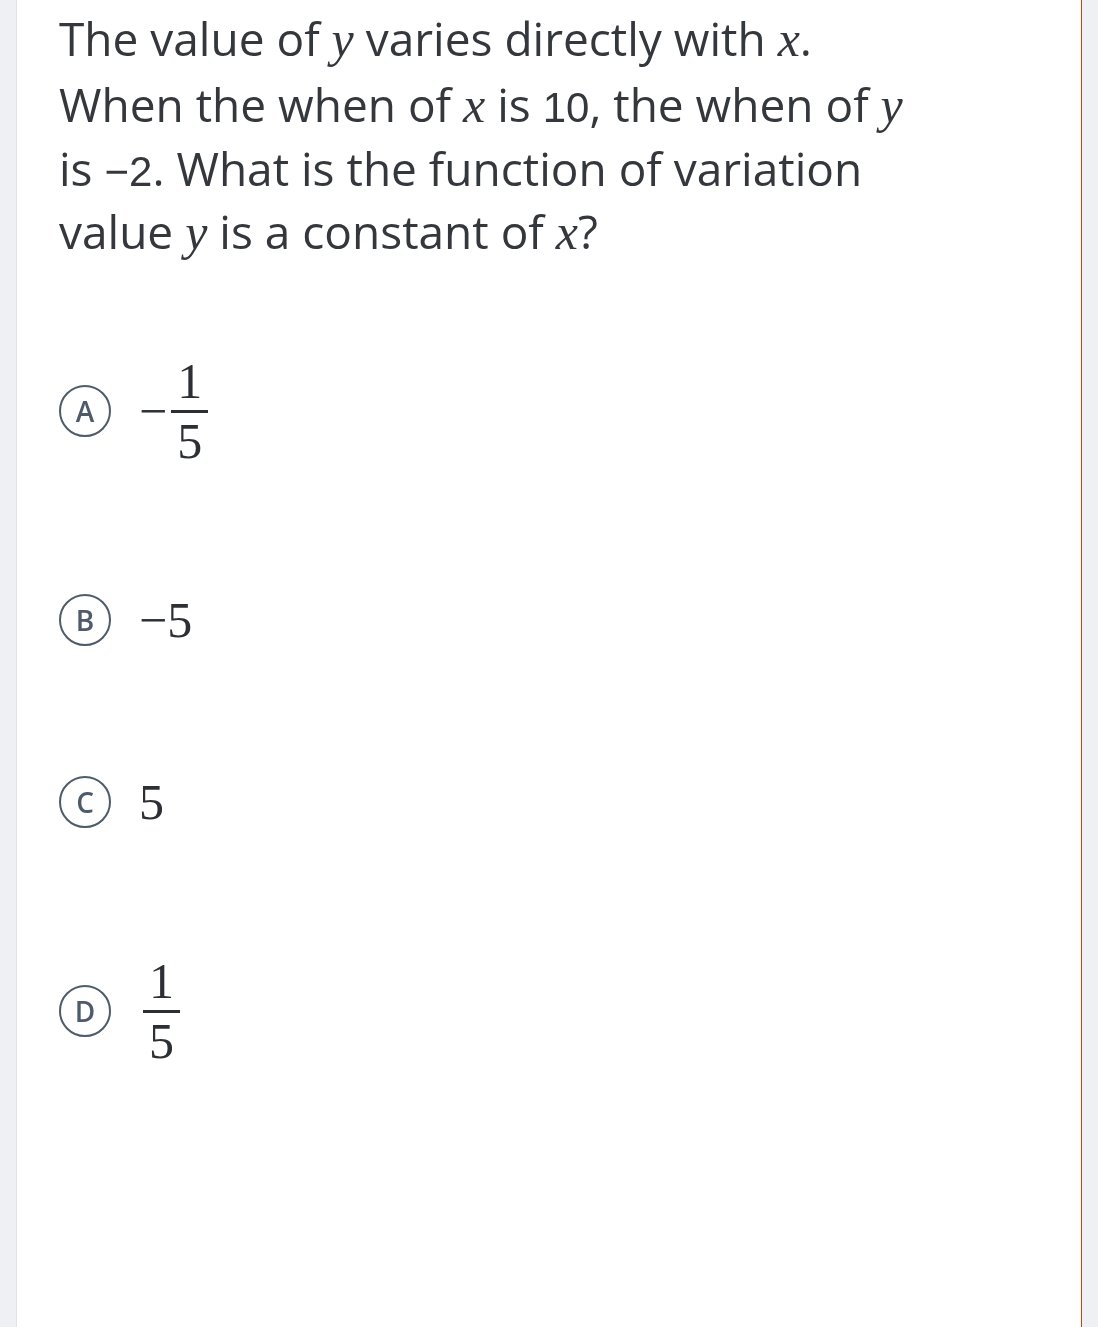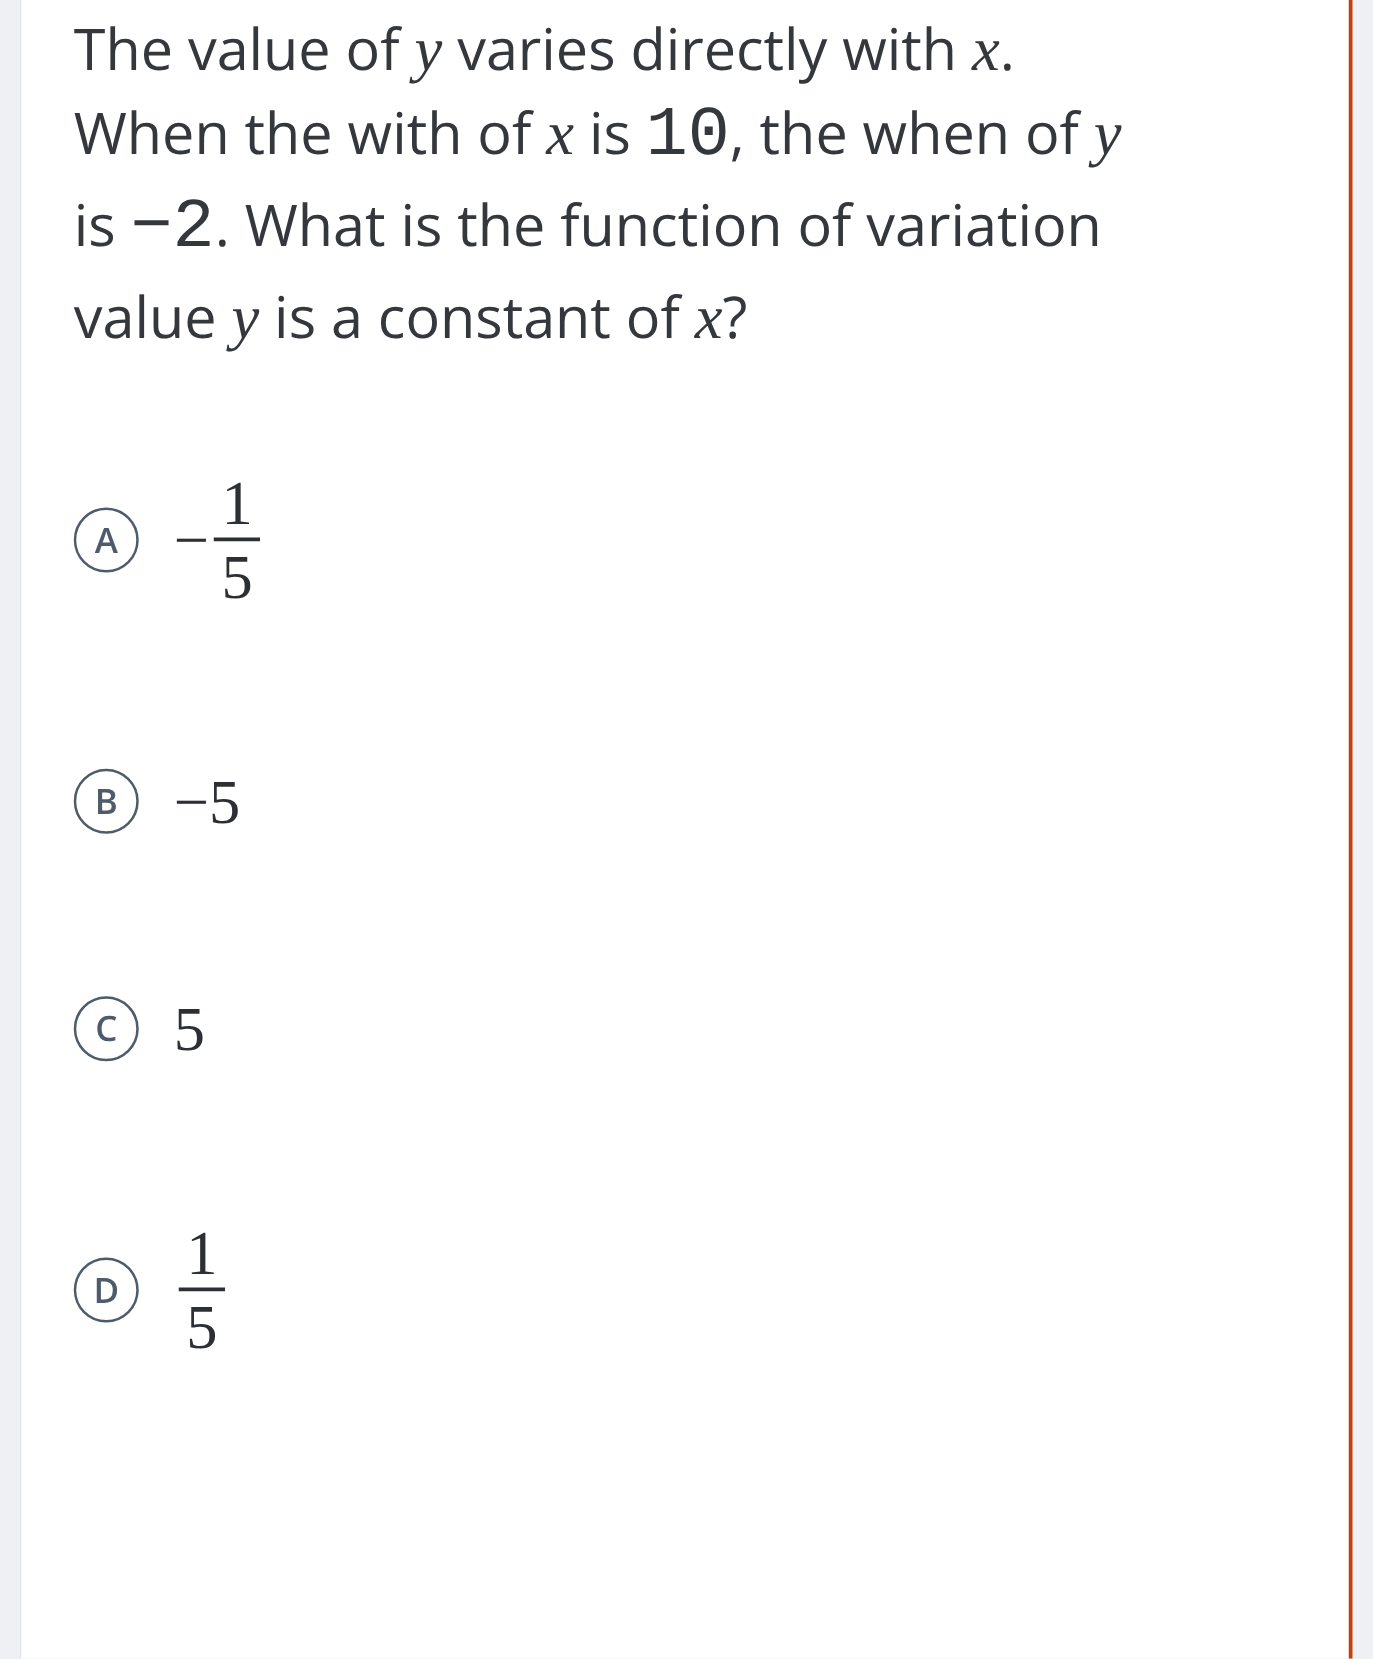--- a/index.html
+++ b/index.html
@@ -15,36 +15,36 @@
     background: #eef0f3;
     position: relative;
   }
   .card {
     background: #ffffff;
     margin: 0 16px;
     padding: 0 42px 0 42px;
     height: 100%;
     box-sizing: border-box;
     border-left: 1px solid #e1e3e7;
-    border-right: 3px solid #c2410c;
+    border-right: 1px solid #c2410c;
   }
   .question {
     font-size: 46px;
     line-height: 1.32;
     color: #34373c;
     padding-top: 6px;
   }
   .question .var {
     font-style: italic;
     font-family: "Times New Roman", serif;
     font-size: 50px;
   }
   .question .num {
-    font-family: Liberation Mono, monospace;
-    font-size: 56px;
+    font-family: Liberation Sans, sans-serif;
+    font-size: 42px;
   }
   .answers {
     margin-top: 90px;
   }
   .answer-row {
     display: flex;
     align-items: center;
     margin-bottom: 124px;
   }
   .answer-row:last-child {
@@ -97,21 +97,21 @@
   }
 </style>
 </head>
 <body>
 
 <div class="page">
   <div class="card">
 
     <div class="question">
       <span>The value of </span><span class="var">y</span><span> varies directly with </span><span class="var">x</span><span>.</span><br>
-      <span>When the with of </span><span class="var">x</span><span> is </span><span class="num">10</span><span>, the when of </span><span class="var">y</span><br>
+      <span>When the when of </span><span class="var">x</span><span> is </span><span class="num">10</span><span>, the when of </span><span class="var">y</span><br>
       <span>is </span><span class="num">−2</span><span>. What is the function of variation</span><br>
       <span>value </span><span class="var">y</span><span> is a constant of </span><span class="var">x</span><span>?</span>
     </div>
 
     <div class="answers">
 
       <div class="answer-row">
         <div class="letter-bubble">
           <span>A</span>
         </div>

